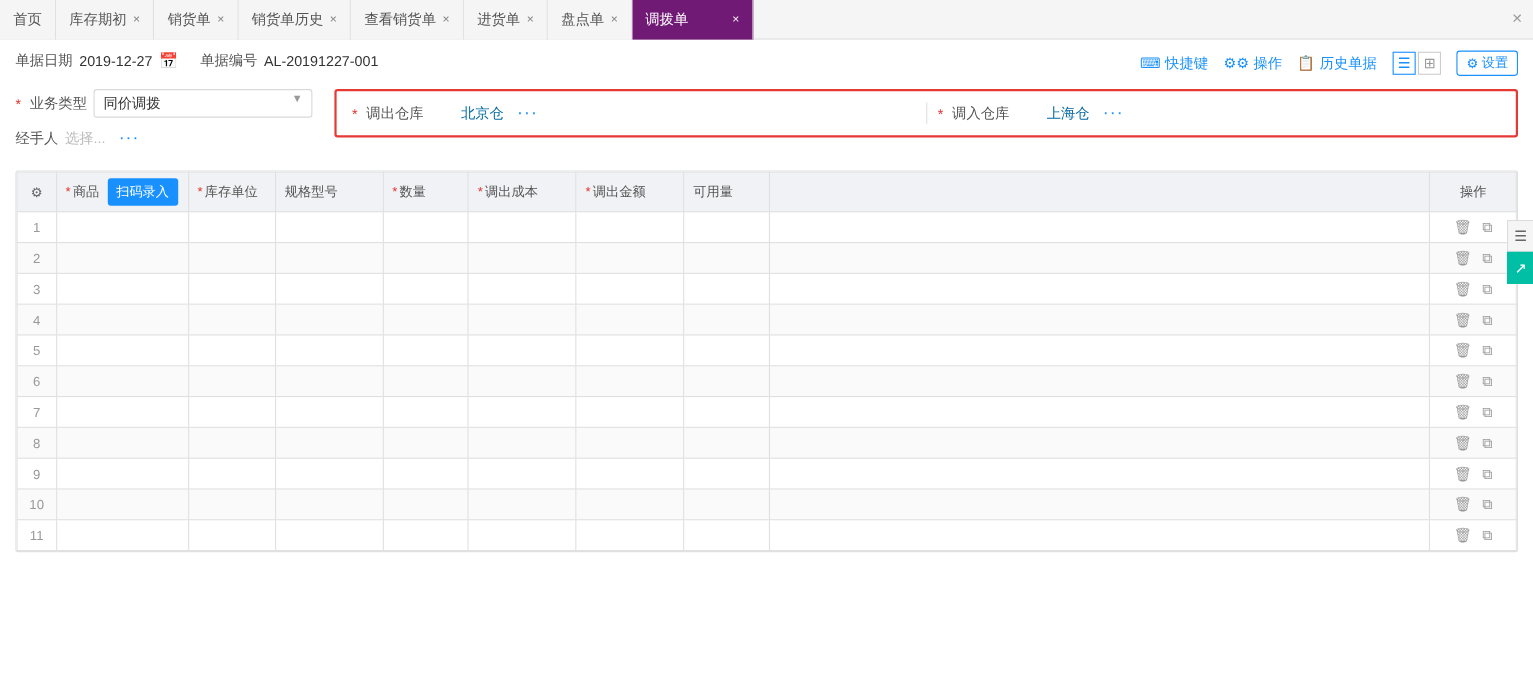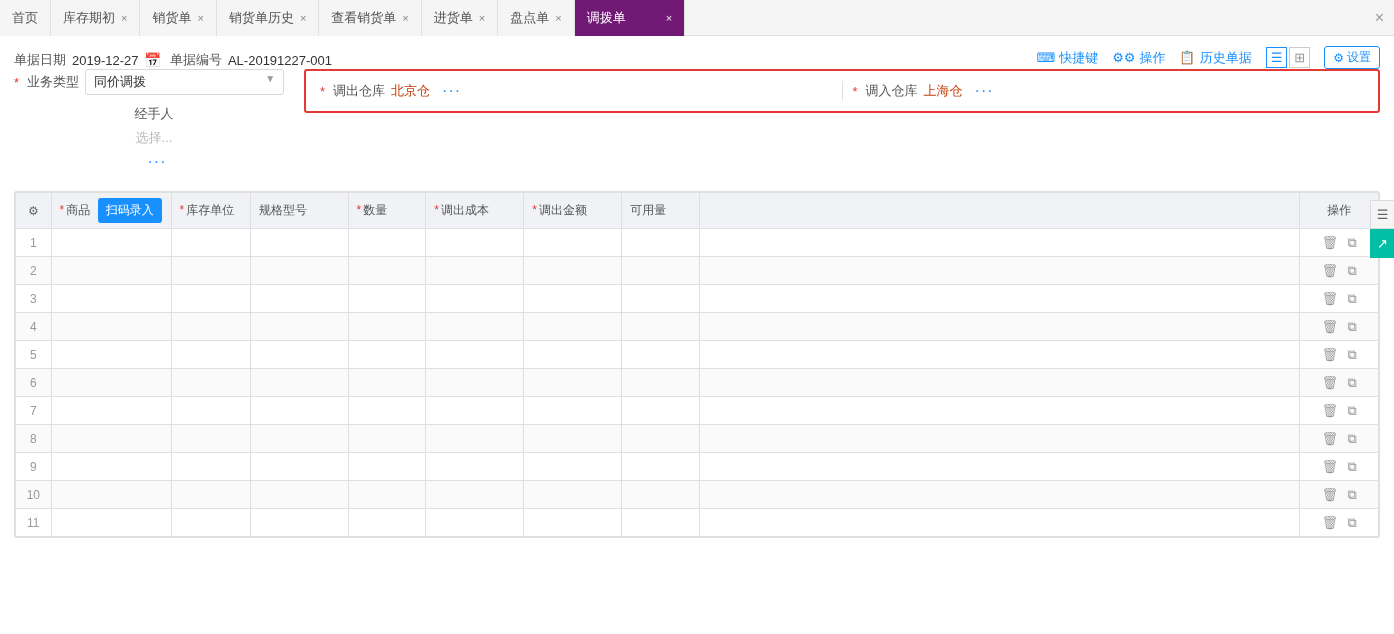--- a/index.html
+++ b/index.html
@@ -50,22 +50,23 @@
 
     
     .content {
       padding: 10px 14px;
       background: #fff;
     }
 
     
     .header-row {
       display: flex;
-      align-items: flex-end;
-      gap: 8px;
+      align-items: flex-start;
+      margin-bottom: 12px;
+      gap: 20px;
     }
     .header-field {
       display: flex;
       align-items: center;
       gap: 6px;
       font-size: 13px;
     }
     .header-label { color: #555; }
     .header-value { color: #333; font-weight: 500; }
     .calendar-icon { color: #1890ff; cursor: pointer; font-size: 14px; }
@@ -123,21 +124,21 @@
       flex: 1;
     }
     .field-divider {
       width: 1px;
       height: 20px;
       background: #e0e0e0;
       margin: 0 10px;
     }
     .required-star { color: #e53935; margin-right: 2px; }
     .field-label { color: #555; }
-    .field-value { color: #c2410c; }
+    .field-value { color: #0369a1; margin-left: 28px; }
     .dots-btn {
       color: #1890ff;
       cursor: pointer;
       font-size: 16px;
       letter-spacing: 1px;
       margin-left: 6px;
     }
 
     
     .business-field {
@@ -158,21 +159,20 @@
       background: #fff;
     }
     .business-select .arrow { color: #999; font-size: 10px; }
 
     
     .handler-field {
       display: flex;
       align-items: center;
       gap: 6px;
       margin-bottom: 10px;
-      flex-direction: column;
     }
     .handler-placeholder { color: #bbb; }
 
     
     .table-wrapper {
       border: 1px solid #e0e0e0;
       border-radius: 2px;
       overflow: auto;
     }
     table {

